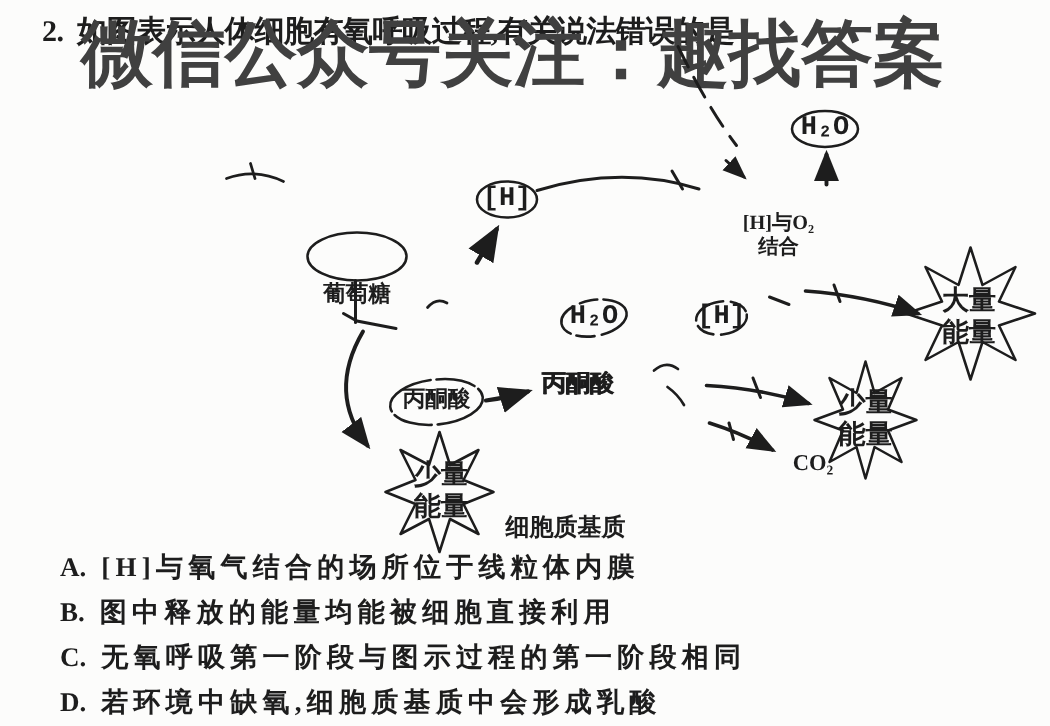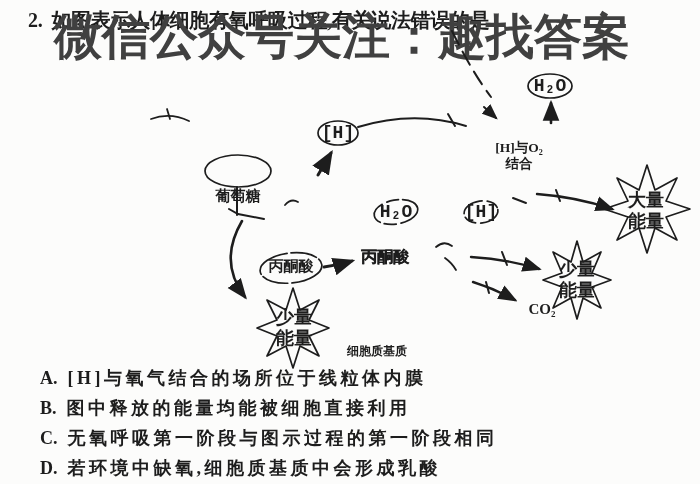--- a/index.html
+++ b/index.html
@@ -23,21 +23,21 @@
     font-family:"Liberation Sans","DejaVu Sans",sans-serif;
     font-size:48px; font-weight:700; line-height:1; letter-spacing:0;
     white-space:nowrap;
   }
   .diagram-svg { left:0; top:0; z-index:6; }
   .dlabel { z-index:7; font-weight:700; line-height:1.15; }
   .fz13 { font-size:18px;font-family:Liberation Mono, monospace; }
   .fz135 { font-size:13.5px; }
   .fz15 { font-size:15px; }
   .fz16 { font-size:18px; }
-  .fz17 { font-size:12px;font-family:Liberation Mono, monospace; }
+  .fz17 { font-size:16px; }
   .pyr2 { font-size:16px; font-weight:800; text-shadow:0.6px 0 0 #1d1d1d; }
   .options { left:40px; top:363px; z-index:2; }
   .option { height:30px; display:flex; align-items:center; font-size:18px; font-weight:700; }
   .option .lab { margin-right:10px; }
   .option .txt { letter-spacing:3.5px; }
   
   .shape { fill:none; stroke:#1d1d1d; stroke-width:1.7px; stroke-linecap:round; stroke-linejoin:round; }
   .broken { stroke-dasharray:24 5 12 4; }
   .handwavy { stroke-dasharray:38 4 26 3; }
   .ln { fill:none; stroke:#1d1d1d; stroke-width:2px; stroke-linecap:round; }

